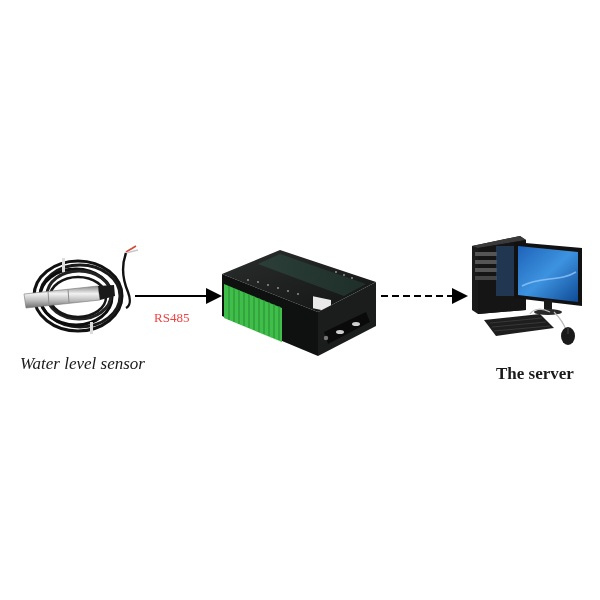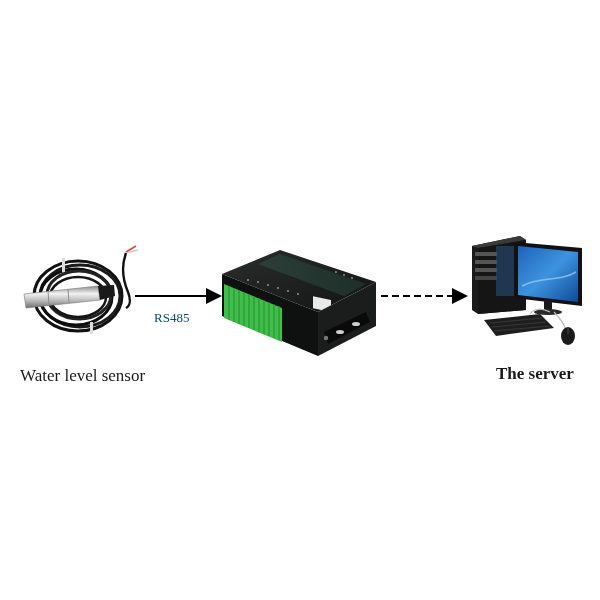--- a/index.html
+++ b/index.html
@@ -1,19 +1,19 @@
 <!DOCTYPE html>
 <html><head>
 <meta charset="utf-8">
 <style>
   html, body { margin: 0; padding: 0; background: #ffffff; }
   body { width: 600px; height: 600px; position: relative; overflow: hidden; font-family: "Liberation Serif", "DejaVu Serif", serif; }
   .abs { position: absolute; }
   .label { color: #1a1a1a; font-size: 17px; white-space: nowrap; }
-  .small-label { color: #0c4a6e; font-size: 13px; white-space: nowrap; }
+  .small-label { color: #ef4444; font-size: 13px; white-space: nowrap; }
   svg { display: block; }
 </style>
 </head>
 <body>
 
 <div class="abs" style="left:18px; top:244px; width:130px; height:96px;">
   <svg width="130" height="96" viewBox="0 0 130 96">
 
     <path d="M108 8 L118 2" stroke="#d24a3a" stroke-width="1.6" fill="none"></path>
     <path d="M108 9 L120 6" stroke="#c9c9c9" stroke-width="1.4" fill="none"></path>
@@ -36,21 +36,21 @@
         <stop offset="1" stop-color="#6e6e6e"></stop>
       </linearGradient>
     </defs>
     <path d="M6 50 L80 42 L82 56 L8 64 Z" fill="url(#steel)" stroke="#777" stroke-width="0.6"></path>
     <path d="M30 47 L31 61" stroke="#8f8f8f" stroke-width="1"></path>
     <path d="M50 45 L51 59" stroke="#8f8f8f" stroke-width="1"></path>
     <path d="M80 42 L96 41 L97 52 L82 56 Z" fill="#1a1a1a"></path>
   </svg>
 </div>
 
-<div class="abs label" style="left:20px; top:366px;">Water level sensor</div>
+<div class="abs label" style="left:20px; top:354px;font-style:italic;">Water level sensor</div>
 
 <div class="abs" style="left:134px; top:287px; width:90px; height:18px;">
   <svg width="90" height="18" viewBox="0 0 90 18">
     <line x1="1" y1="9" x2="74" y2="9" stroke="#000" stroke-width="2"></line>
     <polygon points="72,1 88,9 72,17" fill="#000"></polygon>
   </svg>
 </div>
 <div class="abs small-label" style="left:154px; top:310px;">RS485</div>
 
 <div class="abs" style="left:218px; top:246px; width:162px; height:118px;">

